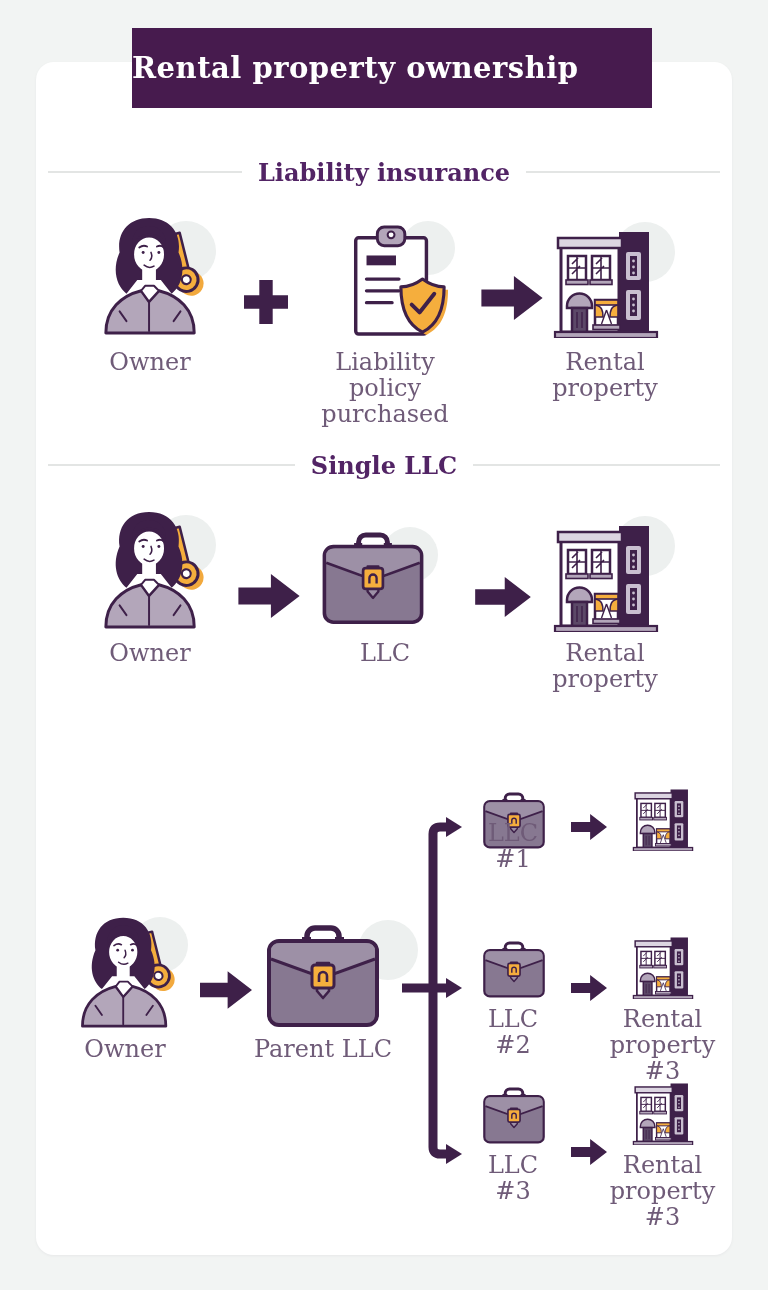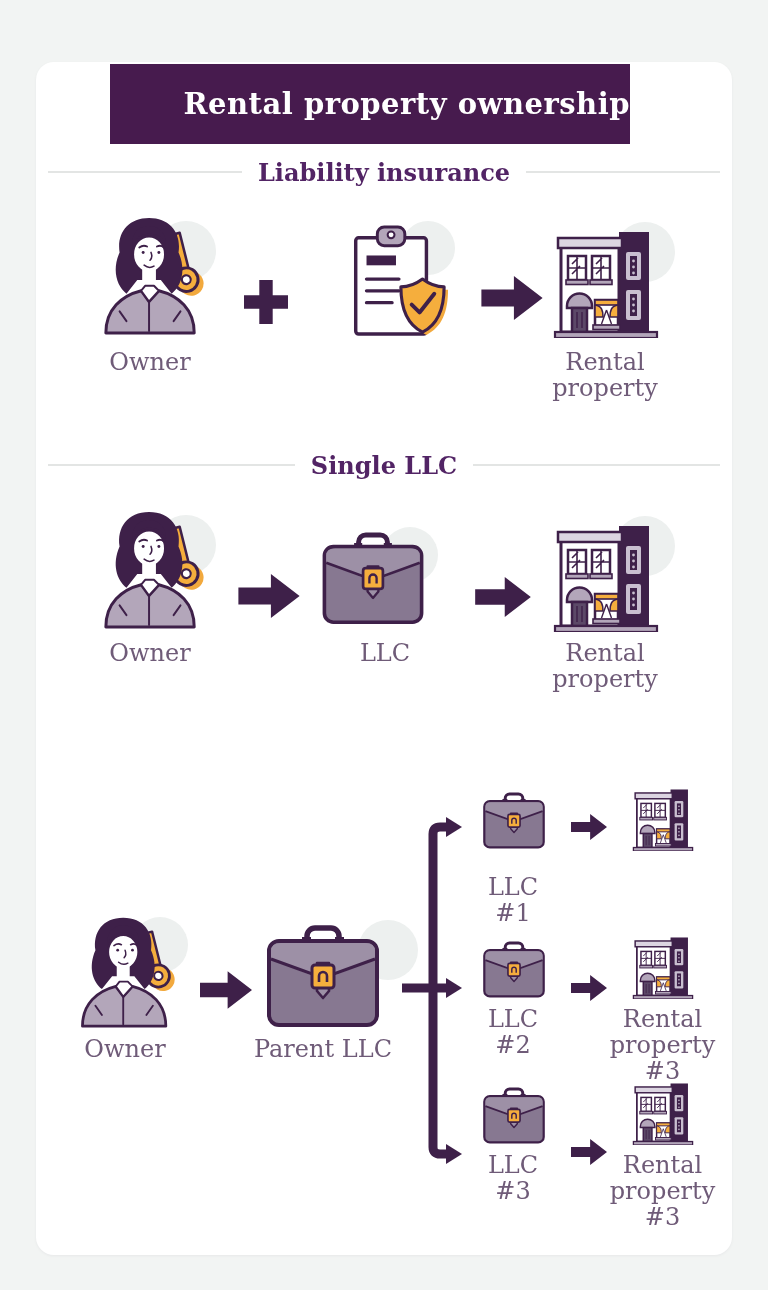--- a/index.html
+++ b/index.html
@@ -1,21 +1,21 @@
 <!DOCTYPE html>
 <html><head>
 <meta charset="utf-8">
 <style>
   html,body{margin:0;padding:0;background:#F2F4F3;}
   .stage{position:relative;width:768px;height:1290px;background:#F2F4F3;overflow:hidden;
          font-family:"DejaVu Serif", serif;}
   .card{position:absolute;left:36px;top:62px;width:696px;height:1193px;background:#FFFFFF;
         border-radius:18px;box-shadow:0 1px 3px rgba(40,20,50,0.05);}
-  .banner{position:absolute;left:110px;top:28px;width:520px;height:80px;background:#471B4E;
-          display:flex;align-items:center;justify-content:flex-end;z-index:5;margin-top:36px;}
+  .banner{position:absolute;left:132px;top:28px;width:520px;height:80px;background:#471B4E;
+          display:flex;align-items:center;justify-content:flex-start;z-index:5;}
   .banner span{color:#FFFFFF;font-size:29px;font-weight:bold;letter-spacing:0.5px;}
   .sec-head{position:absolute;left:48px;width:672px;height:34px;display:flex;align-items:center;z-index:4;text-align:right;}
   .rule{flex:1;height:2px;background:#E3E5E4;}
   .sec-title{margin:0 16px;color:#522465;font-size:24px;font-weight:bold;white-space:nowrap;}
   .lbl{position:absolute;z-index:4;color:#6F5B78;font-size:24px;line-height:26px;text-align:center;}
   .icon{position:absolute;z-index:3;}
   .bubble{position:absolute;z-index:1;border-radius:50%;background:#EDF0EF;}
   .defs{position:absolute;width:0;height:0;overflow:hidden;}
 </style>
 </head>
@@ -136,20 +136,21 @@
       <use href="#sym-policy"></use>
     </svg>
   <svg class="icon" style="left:476px;top:276px" width="72" height="44">
       <use href="#sym-arrow"></use>
     </svg>
   <svg class="icon" style="left:553px;top:226px" width="106" height="112">
       <use href="#sym-building"></use>
     </svg>
 
   <div class="lbl" style="left:98px;top:349px;width:104px">Owner</div>
+  <div class="lbl" style="left:318px;top:349px;width:134px">Liability policy purchased</div>
   <div class="lbl" style="left:535px;top:349px;width:140px">Rental property</div>
 
   <div class="sec-head" style="top:448px">
     <span class="rule"></span>
     <span class="sec-title">Single LLC</span>
     <span class="rule"></span>
   </div>
 
   <div class="bubble" style="left:156px;top:515px;width:60px;height:60px"></div>
   <div class="bubble" style="left:382px;top:527px;width:56px;height:56px"></div>
@@ -203,21 +204,21 @@
 
   <svg class="icon" style="left:481px;top:792px" width="66" height="58">
       <use href="#sym-briefcase"></use>
     </svg>
   <svg class="icon" style="left:571px;top:814px" width="36" height="26">
       <use href="#sym-arrow"></use>
     </svg>
   <svg class="icon" style="left:632px;top:786px" width="62" height="65">
       <use href="#sym-building"></use>
     </svg>
-  <div class="lbl" style="left:471px;top:874px;width:84px">LLC #1</div>
+  <div class="lbl" style="left:471px;top:820px;width:84px">LLC #1</div>
 
   <svg class="icon" style="left:481px;top:941px" width="66" height="58">
       <use href="#sym-briefcase"></use>
     </svg>
   <svg class="icon" style="left:571px;top:975px" width="36" height="26">
       <use href="#sym-arrow"></use>
     </svg>
   <svg class="icon" style="left:632px;top:934px" width="62" height="65">
       <use href="#sym-building"></use>
     </svg>

